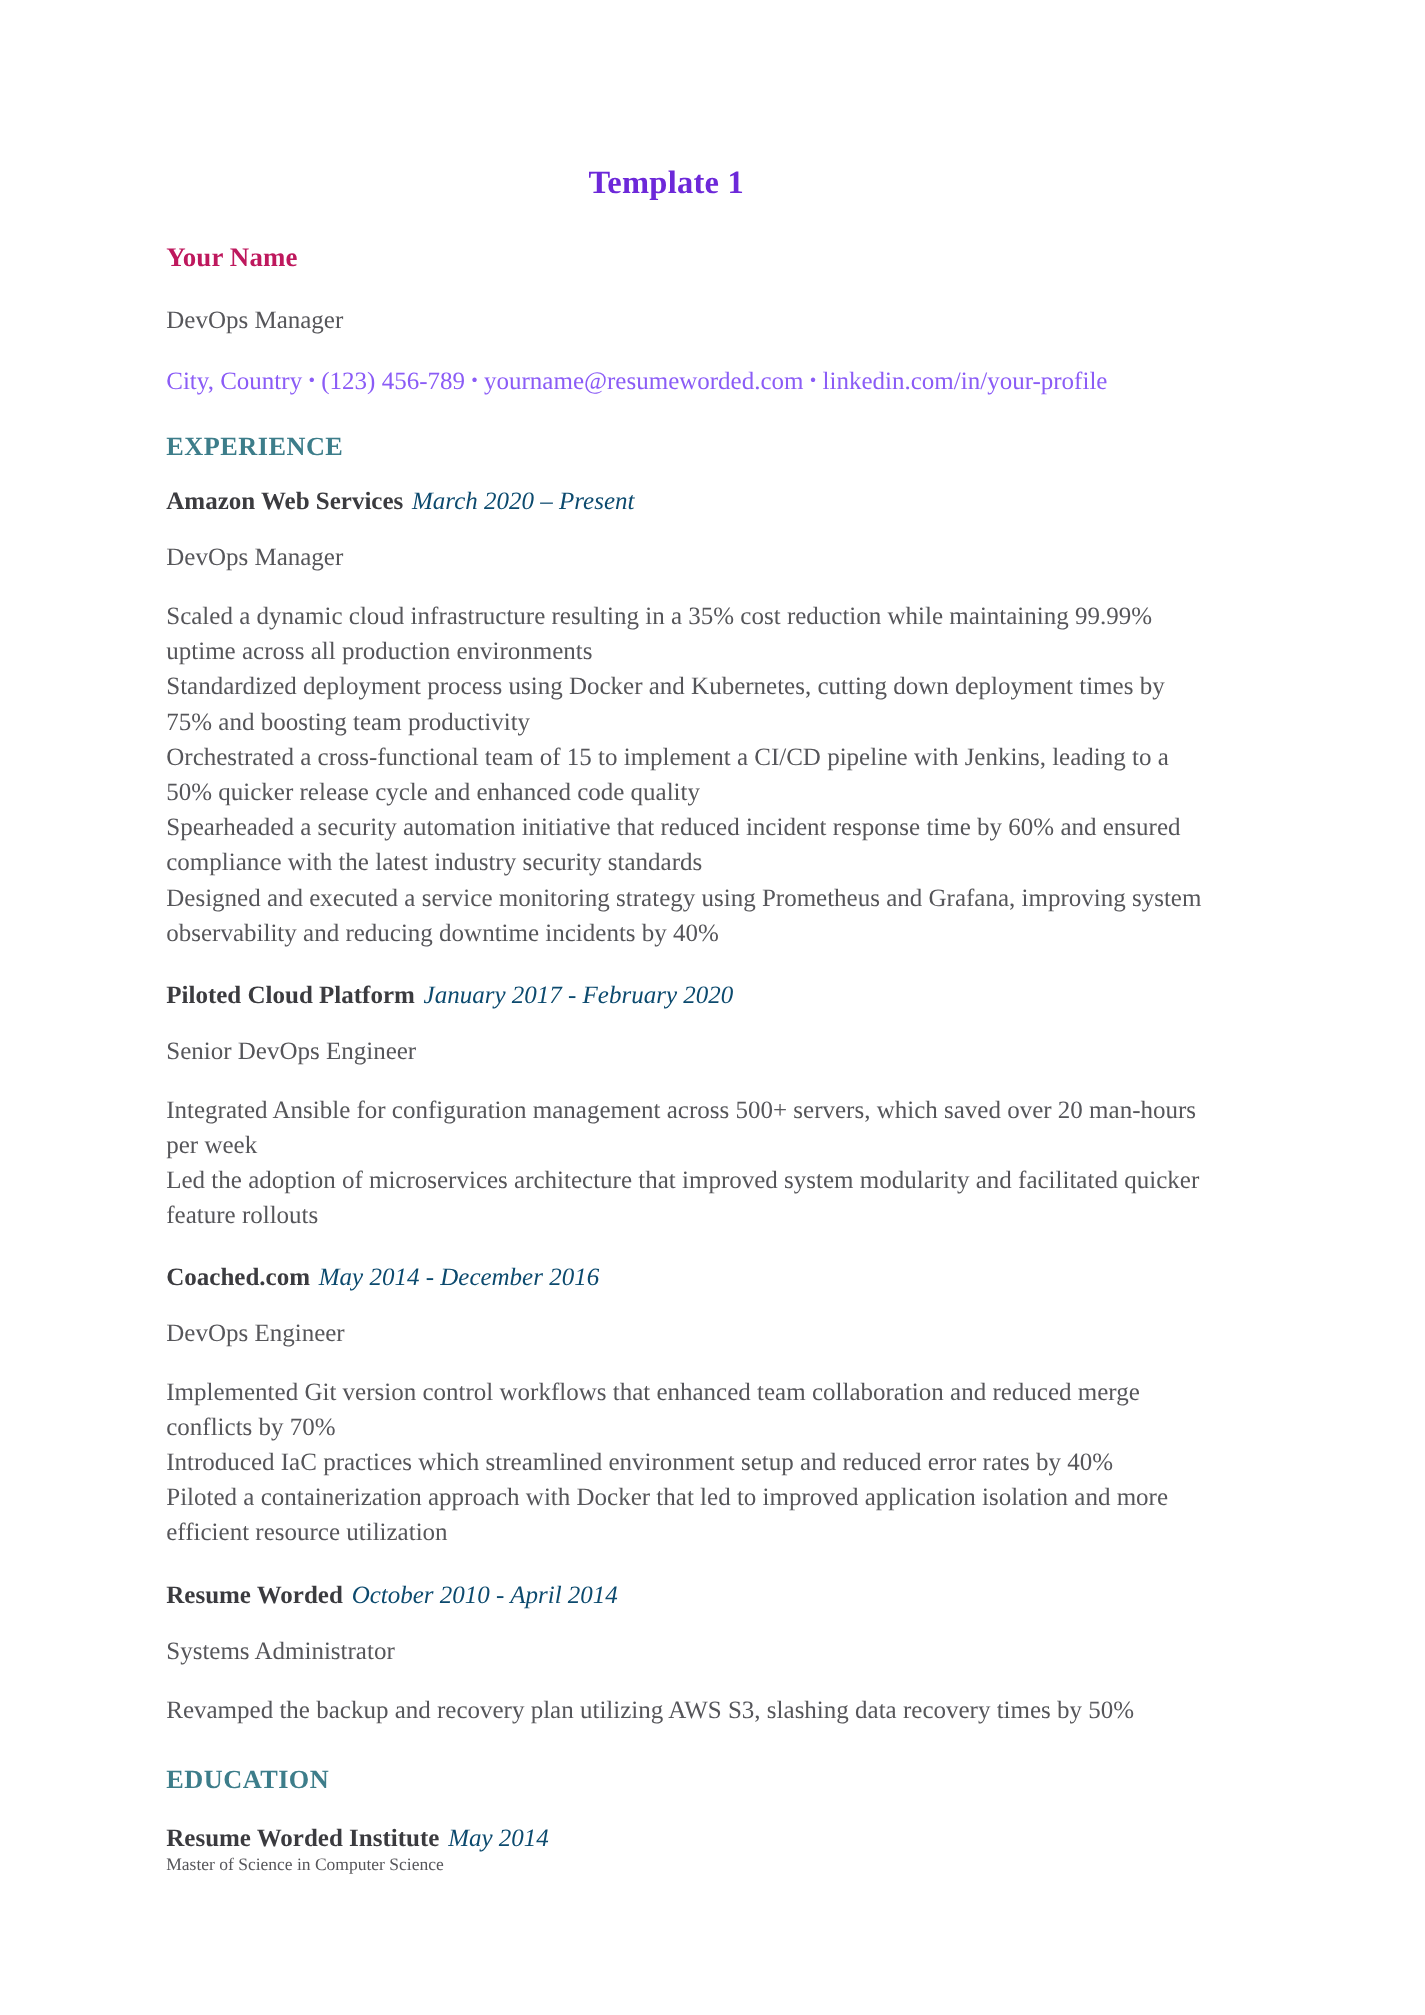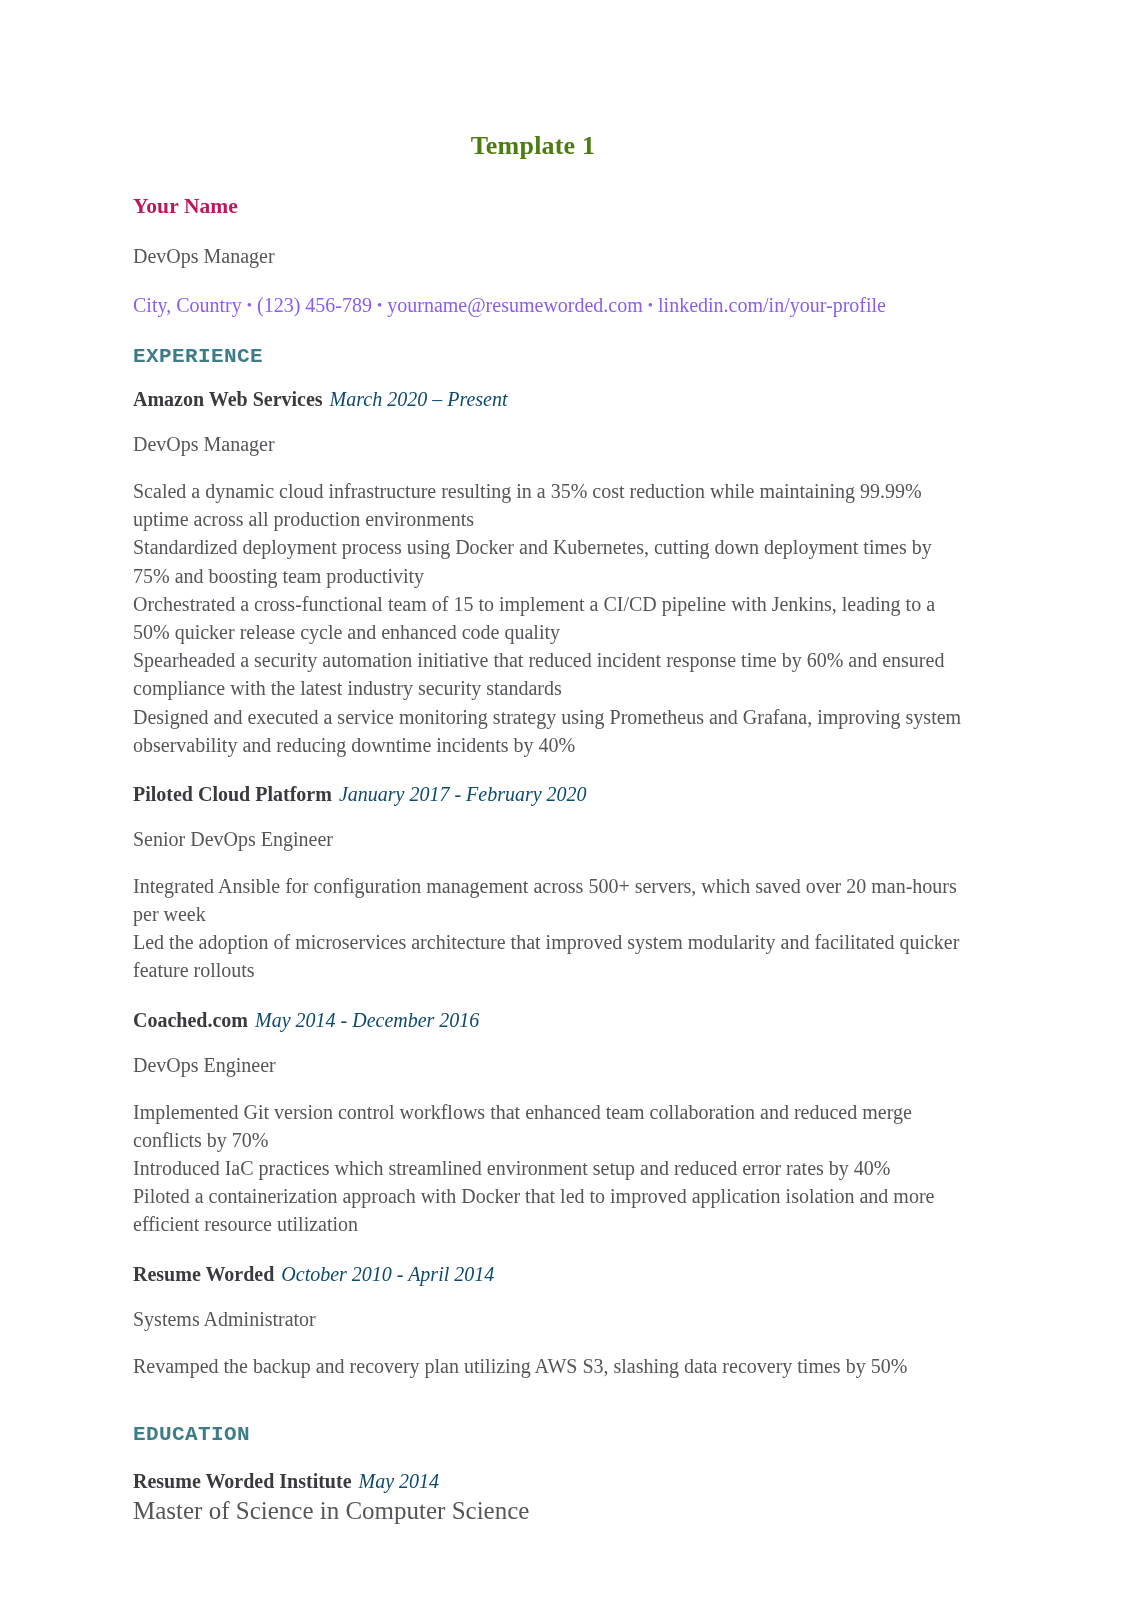--- a/index.html
+++ b/index.html
@@ -16,21 +16,21 @@
   }
   .page {
     width: 1140px;
     min-height: 1612px;
     box-sizing: border-box;
     padding: 131px 170px 60px 133px;
     position: relative;
   }
   .doc-title {
     text-align: center;
-    color: #4d7c0f;
+    color: #6d28d9;
     font-weight: bold;
     font-size: 26px;
     letter-spacing: 0.2px;
     margin: 0 0 33px 0;
     padding-right: 37px;
   }
   .name-heading {
     color: #be185d;
     font-weight: bold;
     font-size: 21.5px;
@@ -52,24 +52,23 @@
     font-size: 15px;
     position: relative;
     top: -2px;
   }
   .section-heading {
     color: #3d7d8a;
     font-weight: bold;
     font-size: 21px;
     letter-spacing: 0.4px;
     margin: 0 0 20px 0;
-    font-family: Liberation Mono, monospace;
   }
   .section-heading.education-heading {
-    margin-top: 43px;
+    margin-top: 29px;
   }
   .entry {
     margin: 0 0 24px 0;
   }
   .entry:last-child { margin-bottom: 0; }
   .entry-head {
     font-size: 20px;
     margin: 0 0 22px 0;
     color: #3b3b3f;
   }
@@ -93,21 +92,21 @@
   }
   .bullet {
     margin: 0;
     font-family: Liberation Serif, serif;
   }
   .edu-entry .entry-head {
     margin-bottom: 0;
     margin-top: 24px;
   }
   .edu-degree {
-    font-size: 25px;
+    font-size: 14px;
     margin: 0 0 22px 0;
     line-height: 1.41;
     color: #56565a;
   }
 </style>
 </head>
 <body>
 
 <div class="page">
 

